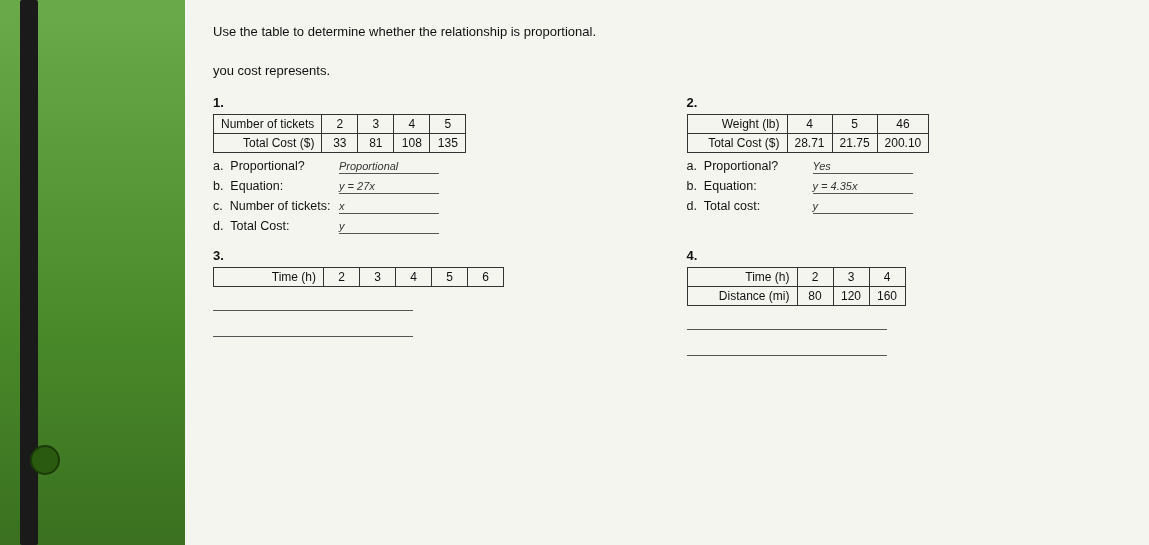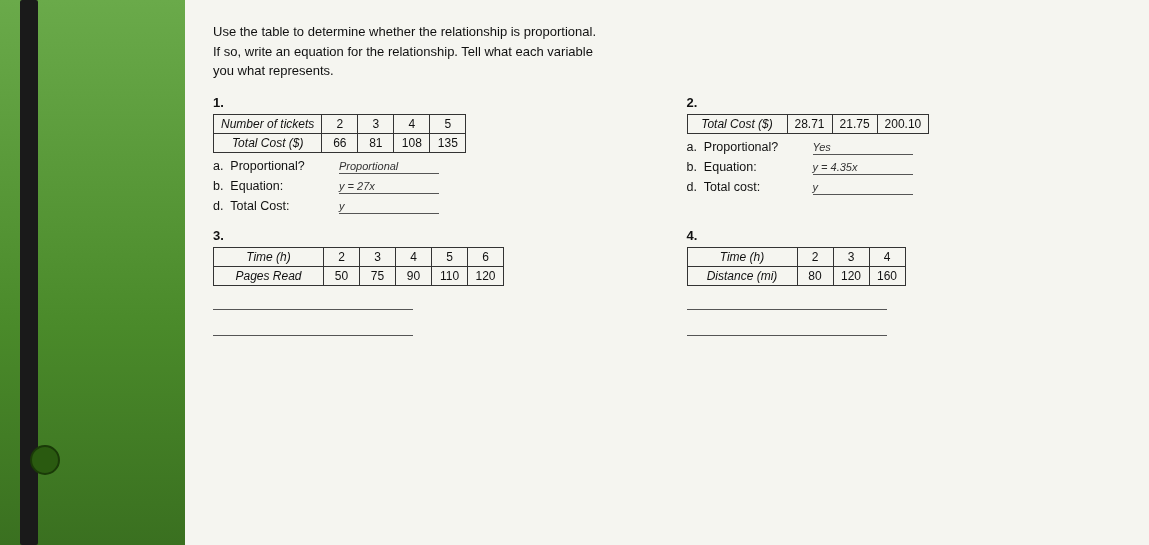--- a/index.html
+++ b/index.html
@@ -79,23 +79,22 @@
     td, th {
       border: 1px solid #333;
       padding: 2px 7px;
       text-align: center;
       font-size: 12px;
       color: #111;
       min-width: 36px;
     }
 
     td:first-child, th:first-child {
-      text-align: center;
+      text-align: right;
       min-width: 110px;
-      font-style: italic;
     }
 
     .qa-section {
       margin-left: 0;
       margin-top: 6px;
       display: flex;
       flex-direction: column;
       gap: 5px;
     }
 
@@ -162,70 +161,80 @@
 
 <div class="left-panel">
   <div class="black-cable"></div>
   <div class="green-dot"></div>
 </div>
 
 <div class="content">
 
   <div class="instructions">
     <span>Use the table to determine whether the relationship is proportional.</span><br>
-    <span>If so, write an equation for the relationship. Tell what each variable</span><br>
-    <span>you what represents.</span>
+    <br>
+    <span>you cost represents.</span>
   </div>
 
   <div class="section-row">
 
     <div class="section-col">
       <div class="problem-header">
         <span class="problem-number">1.</span>
       </div>
       <table class="problem-1-table">
         <tbody>
             <tr>
           <td>Number of tickets</td>
           <td>2</td>
           <td>3</td>
           <td>4</td>
           <td>5</td>
         </tr>
         <tr>
           <td>Total Cost ($)</td>
-          <td>66</td>
+          <td>33</td>
           <td>81</td>
           <td>108</td>
           <td>135</td>
         </tr>
       </tbody>
         </table>
       <div class="qa-section">
         <div class="qa-row">
           <span class="qa-label">a. &nbsp;Proportional?</span>
           <span class="qa-answer handwritten">Proportional</span>
         </div>
         <div class="qa-row">
           <span class="qa-label">b. &nbsp;Equation:</span>
           <span class="qa-answer handwritten">y = 27x</span>
         </div>
         <div class="qa-row">
+          <span class="qa-label">c. &nbsp;Number of tickets:</span>
+          <span class="qa-answer handwritten">x</span>
+        </div>
+        <div class="qa-row">
           <span class="qa-label">d. &nbsp;Total Cost:</span>
           <span class="qa-answer handwritten">y</span>
         </div>
       </div>
     </div>
 
     <div class="section-col">
       <div class="problem-header">
         <span class="problem-number">2.</span>
       </div>
       <table class="problem-2-table">
         <tbody>
+            <tr>
+          <td>Weight (lb)</td>
+          <td>4</td>
+          <td>5</td>
+          <td>46</td>
+        </tr>
         <tr>
           <td>Total Cost ($)</td>
           <td>28.71</td>
           <td>21.75</td>
           <td>200.10</td>
         </tr>
       </tbody>
         </table>
       <div class="qa-section">
         <div class="qa-row">
@@ -253,28 +262,20 @@
       <table>
         <tbody>
             <tr>
           <td>Time (h)</td>
           <td>2</td>
           <td>3</td>
           <td>4</td>
           <td>5</td>
           <td>6</td>
         </tr>
-        <tr>
-          <td>Pages Read</td>
-          <td>50</td>
-          <td>75</td>
-          <td>90</td>
-          <td>110</td>
-          <td>120</td>
-        </tr>
       </tbody>
         </table>
       <div class="blank-lines">
         <div class="blank-line"></div>
         <div class="blank-line"></div>
       </div>
     </div>
 
     <div class="section-col">
       <div class="problem-header">

